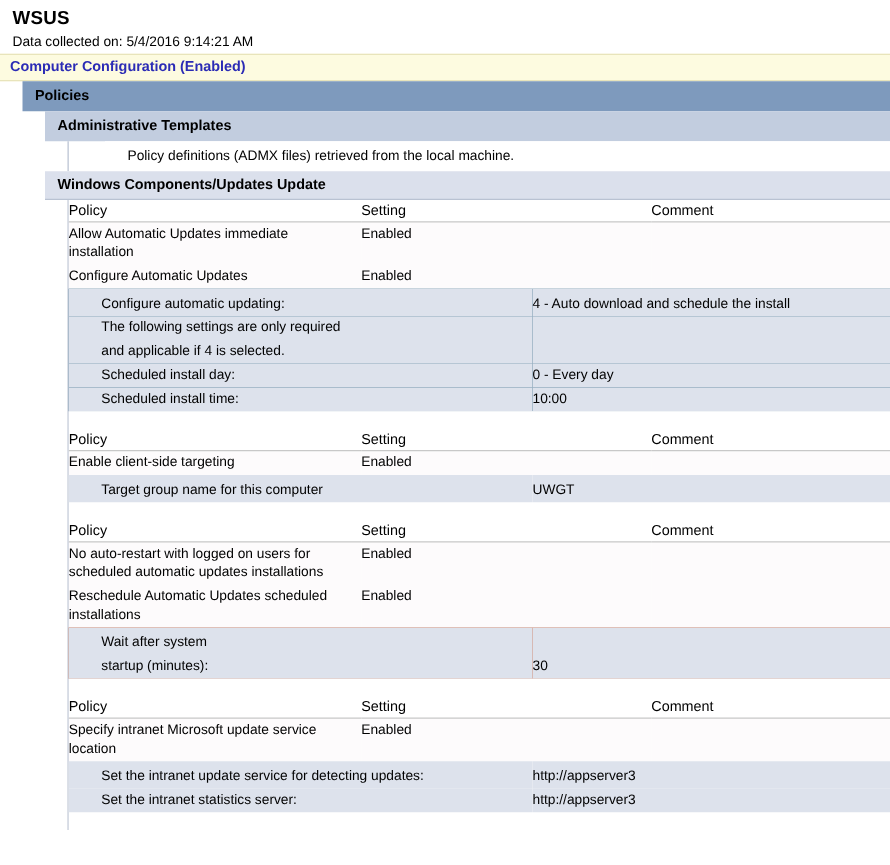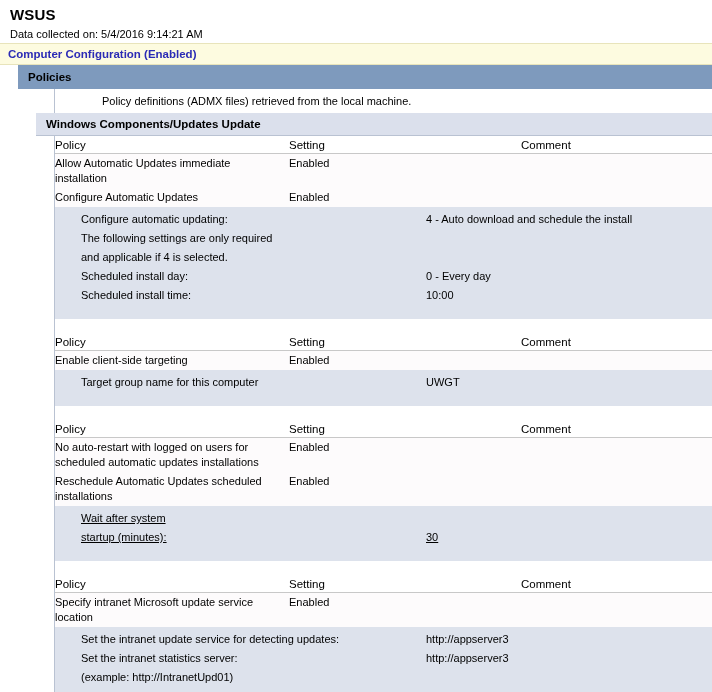--- a/index.html
+++ b/index.html
@@ -122,21 +122,21 @@
   tr.row-main td.c-policy { padding-right: 8px; }
 
   tr.row-sub td {
     background: #dde2ec;
     line-height: 15px;
     padding-top: 2px;
     padding-bottom: 2px;
   }
   tr.row-sub td.s-label { padding-left: 26px; }
   tr.row-sub.first td { padding-top: 5px; }
-  tr.row-sub.last td { padding-bottom: 16px; }
+  tr.row-sub.last td { padding-bottom: 2px; }
 
   .col-a { width: 234px; }
   .col-b { width: 232px; }
   .col-c { width: auto; }
 
   .sub-a { width: 371px; }
   .sub-b { width: auto; }
   .spacer-md { height: 14px; background: #ffffff; }
 </style>
 </head>
@@ -146,20 +146,21 @@
   <div class="report-title">WSUS</div>
   <div class="report-collected">Data collected on: 5/4/2016 9:14:21 AM</div>
 </div>
 
 <div class="config-band">Computer Configuration (Enabled)</div>
 
 <div class="lvl1">
   <div class="band-policies">Policies</div>
 
   <div class="lvl2">
+    <div class="band-admtemplates">Administrative Templates</div>
 
     <div class="lvl3 rail">
       <div class="note-line">Policy definitions (ADMX files) retrieved from the local machine.</div>
     </div>
 
     <div class="band-category">Windows Components/Updates Update</div>
 
     <div class="lvl3 rail tablewrap" id="tables-host">
         <table class="pol">
           <colgroup>
@@ -276,21 +277,21 @@
               <td class="c-policy">No auto-restart with logged on users for scheduled automatic updates installations</td>
               <td>Enabled</td>
               <td></td>
             </tr>
             <tr class="row-main">
               <td class="c-policy">Reschedule Automatic Updates scheduled installations</td>
               <td>Enabled</td>
               <td></td>
             </tr>
             <tr>
-              <td colspan="3" style="padding: 0px; background: #c2410c; text-decoration: underline;">
+              <td colspan="3" style="padding: 0px; background: #c2410c;">
                 <table class="pol">
                   <colgroup>
                     <col class="sub-a">
                     <col class="sub-b">
                   </colgroup>
                   <tbody>
                     <tr class="row-sub first">
                       <td class="s-label">Wait after system</td>
                       <td></td>
                     </tr>
@@ -333,24 +334,20 @@
                   </colgroup>
                   <tbody>
                     <tr class="row-sub first">
                       <td class="s-label">Set the intranet update service for detecting updates:</td>
                       <td>http://appserver3</td>
                     </tr>
                     <tr class="row-sub">
                       <td class="s-label">Set the intranet statistics server:</td>
                       <td>http://appserver3</td>
                     </tr>
-                    <tr class="row-sub last">
-                      <td class="s-label">(example: http://IntranetUpd01)</td>
-                      <td></td>
-                    </tr>
                   </tbody>
                 </table>
               </td>
             </tr>
           </tbody>
         </table>
         <div class="spacer-md"></div>
       </div>
   </div>
 </div>

